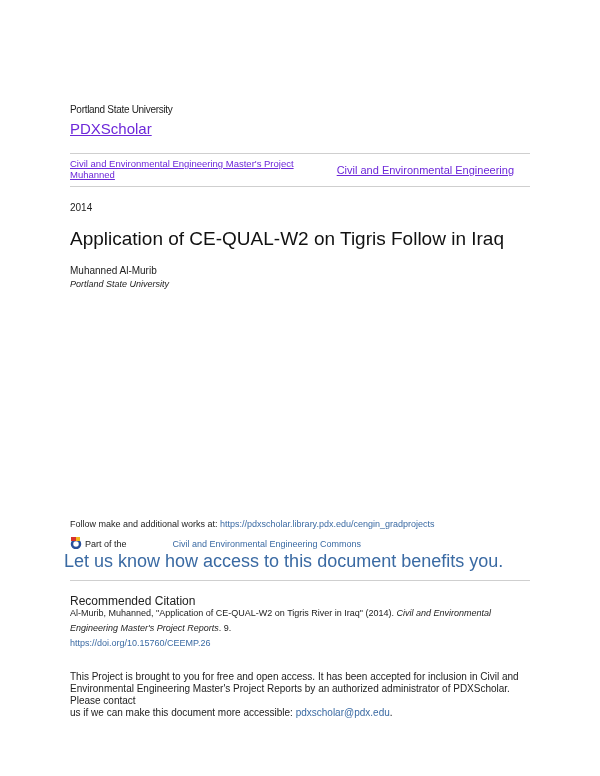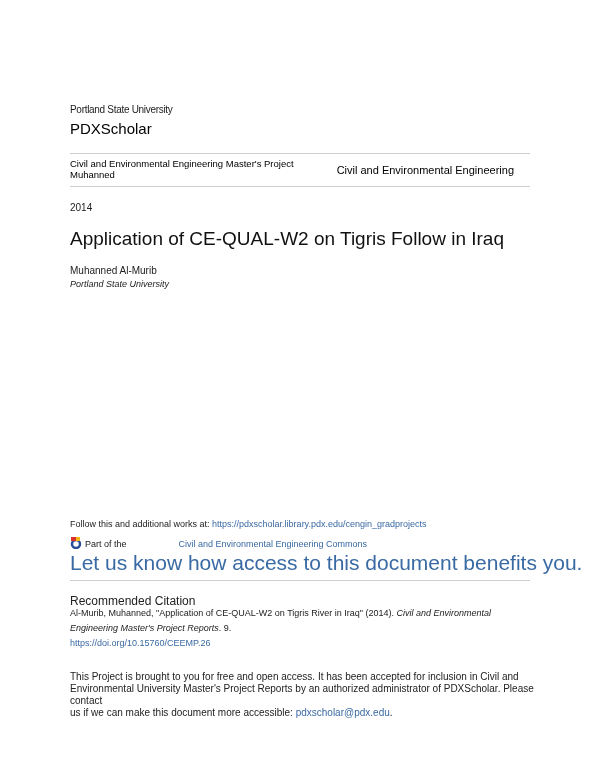--- a/index.html
+++ b/index.html
@@ -1,19 +1,19 @@
 <!DOCTYPE html>
 <html><head>
 <meta charset="utf-8">
 <style>
   html, body { margin: 0; padding: 0; background: #ffffff; }
   body { width: 600px; height: 776px; position: relative; overflow: hidden;
          font-family: "Liberation Sans", sans-serif; color: #222; }
   .abs { position: absolute; }
-  .blue { color: #000000; }
+  .blue { color: #6d28d9; text-decoration: underline; }
   .hr { position: absolute; left: 70px; width: 460px; height: 1px; background: #cfcfcf; }
   a { color: #3a6aa3; text-decoration: none; }
   .small { font-size: 9px; }
   .tiny { font-size: 10px; line-height: 12px; }
 </style>
 </head>
 <body>
 
 <div class="abs" style="left:70px;top:104px;font-size:10px;letter-spacing:-0.3px;">Portland State University</div>
 <div class="abs blue" style="left:70px;top:120px;font-size:15px;">PDXScholar</div>
@@ -22,38 +22,38 @@
 <div class="abs blue" style="left:70px;top:158px;width:260px;font-size:9.5px;line-height:11px;">Civil and Environmental Engineering Master's Project Muhanned</div>
 <div class="abs blue" style="right:86px;top:164px;font-size:11px;">Civil and Environmental Engineering</div>
 <div class="hr" style="top:186px;"></div>
 
 <div class="abs" style="left:70px;top:202px;font-size:10px;">2014</div>
 <div class="abs" style="left:70px;top:228px;font-size:19px;color:#111;">Application of CE-QUAL-W2 on Tigris Follow in Iraq</div>
 <div class="abs" style="left:70px;top:265px;font-size:10px;text-align:right;">Muhanned Al-Murib</div>
 <div class="abs" style="left:70px;top:279px;font-size:9px;font-style:italic;">Portland State University</div>
 
 <div class="abs small" style="left:70px;top:519px;">
-  <span>Follow this and additional works at: </span><a>https://pdxscholar.library.pdx.edu/cengin_gradprojects</a>
+  <span>Follow make and additional works at: </span><a>https://pdxscholar.library.pdx.edu/cengin_gradprojects</a>
 </div>
 <div class="abs small" style="left:70px;top:537px;display:flex;align-items:flex-end;">
   <svg width="12" height="12" viewBox="0 0 12 12" style="margin-right:3px;">
     <circle cx="6" cy="7" r="4" fill="none" stroke="#2a4f9a" stroke-width="2.5"></circle>
     <rect x="1" y="0" width="5" height="4" fill="#d8322a"></rect>
     <rect x="6" y="0" width="4" height="4" fill="#f2b81b"></rect>
   </svg>
   <span>Part of the </span>
-    <a style="margin-left:19px;padding-left:33px;">Civil and Environmental Engineering Commons</a>
+    <a style="margin-left:13px;padding-left:33px;">Civil and Environmental Engineering Commons</a>
 </div>
-<a class="abs" style="left:70px;top:551px;font-size:21px;">Let us know how access to this document benefits you.</a>
+<a class="abs" style="left:64px;top:551px;font-size:18px;">Let us know how access to this document benefits you.</a>
 <div class="hr" style="top:580px;"></div>
 
 <div class="abs" style="left:70px;top:594px;font-size:12px;">Recommended Citation</div>
 <div class="abs" style="left:70px;top:606px;width:470px;font-size:9px;line-height:15px;">
   <span>Al-Murib, Muhanned, "Application of CE-QUAL-W2 on Tigris River in Iraq" (2014). </span><i>Civil and Environmental</i><br>
   <i>Engineering Master's Project Reports</i><span>. 9.</span><br>
   <a>https://doi.org/10.15760/CEEMP.26</a>
 </div>
 
 <div class="abs tiny" style="left:70px;top:671px;width:470px;">
   <div>This Project is brought to you for free and open access. It has been accepted for inclusion in Civil and</div>
-  <div>Environmental University Master's Project Reports by an authorized administrator of PDXScholar. Please contact</div>
+  <div>Environmental Engineering Master's Project Reports by an authorized administrator of PDXScholar. Please contact</div>
   <div><span>us if we can make this document more accessible: </span><a>pdxscholar@pdx.edu</a><span>.</span></div>
 </div>
 
 </body></html>

